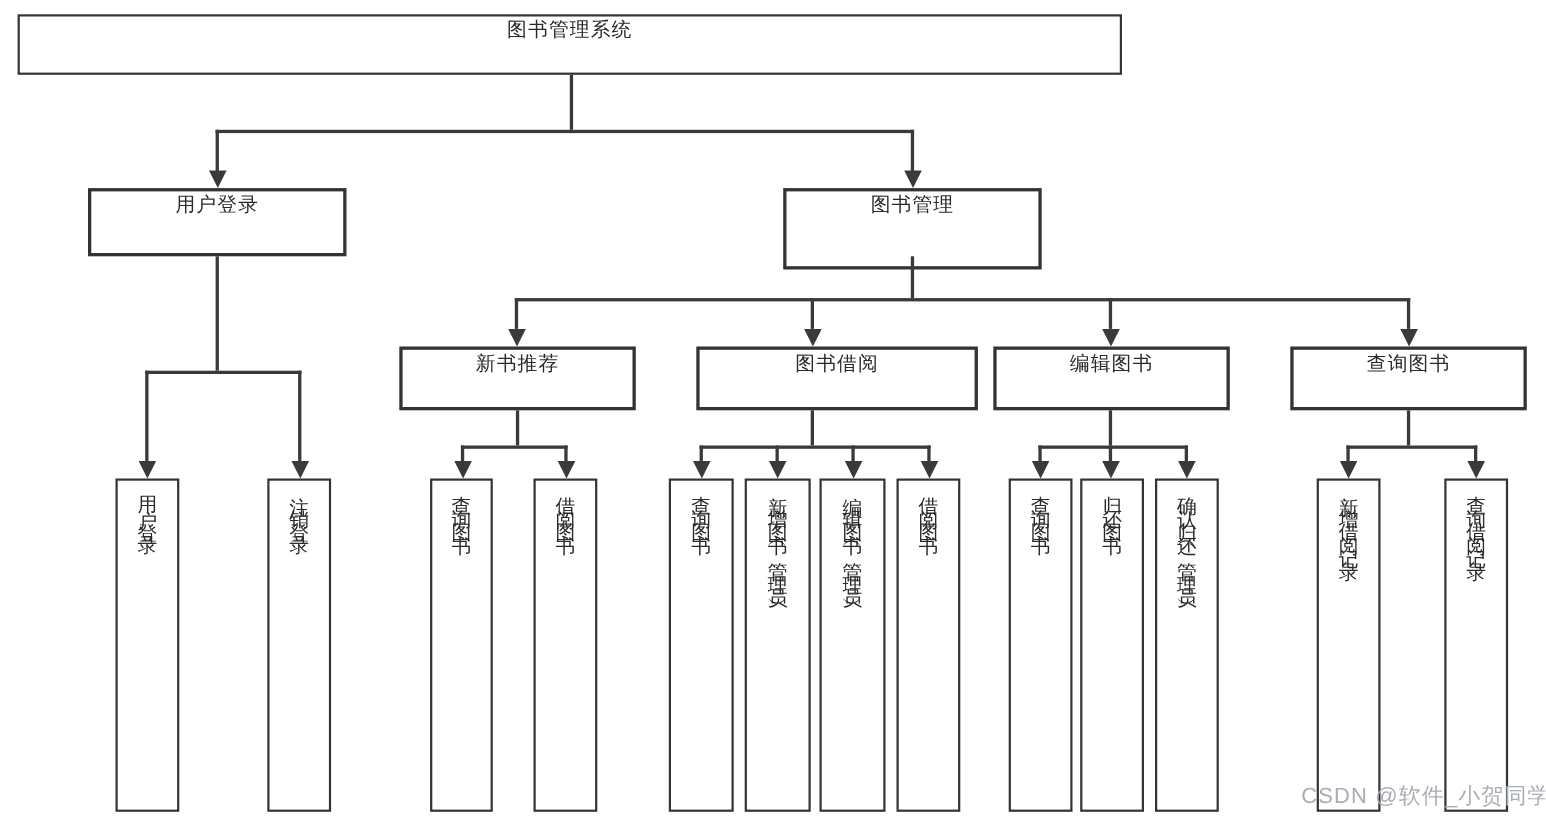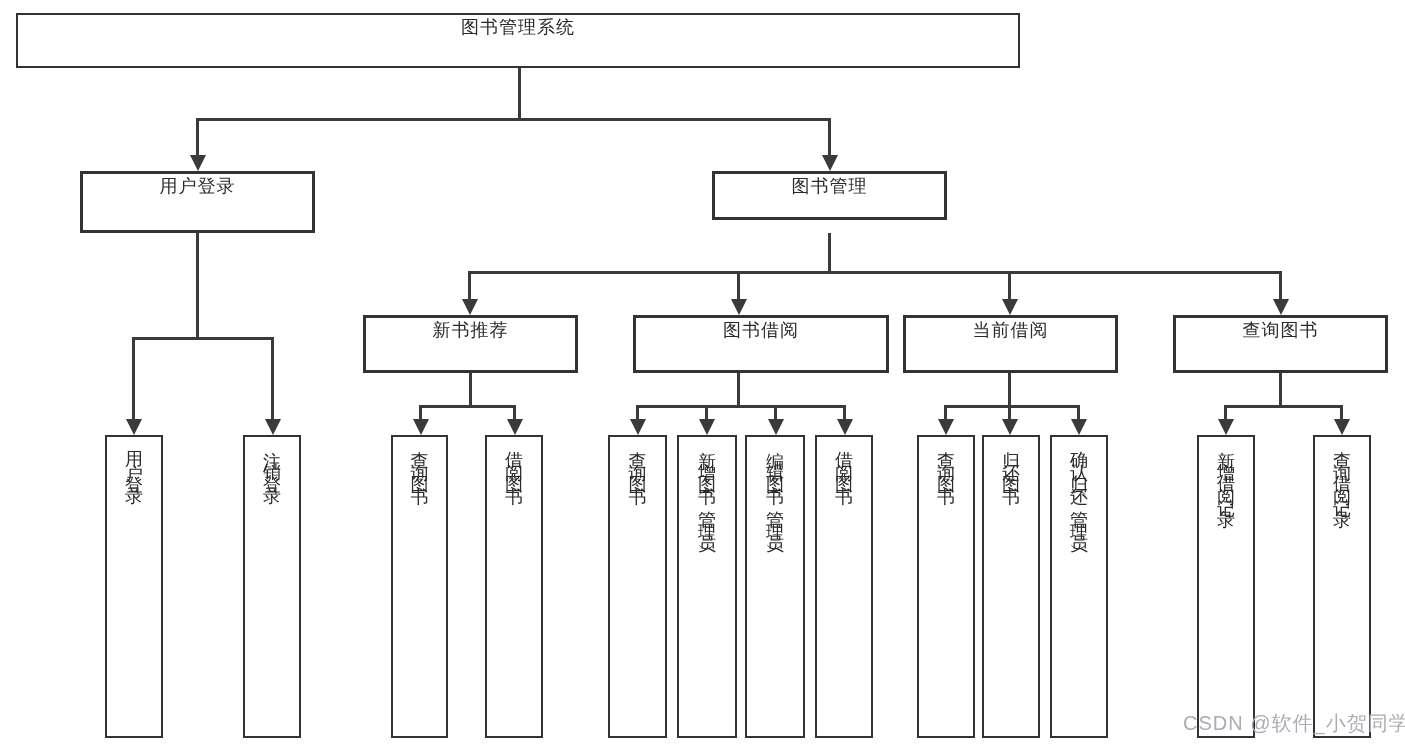--- a/index.html
+++ b/index.html
@@ -38,34 +38,34 @@
 <div id="stage">
 
   <div class="box root" style="left:16px; top:13px; width:1004px; height:55px;">
     <span>图书管理系统</span>
   </div>
 
   <div class="box" style="left:80px; top:171px; width:235px; height:62px;">
     <span>用户登录</span>
   </div>
 
-  <div class="box" style="left:712px; top:171px; width:235px; height:49px;">
+  <div class="box" style="left:712px; top:171px; width:235px; height:74px;">
     <span>图书管理</span>
   </div>
 
   <div class="box" style="left:363px; top:315px; width:215px; height:58px;">
     <span>新书推荐</span>
   </div>
 
   <div class="box" style="left:633px; top:315px; width:256px; height:58px;">
     <span>图书借阅</span>
   </div>
 
   <div class="box" style="left:903px; top:315px; width:215px; height:58px;">
-    <span>当前借阅</span>
+    <span>编辑图书</span>
   </div>
 
   <div class="box" style="left:1173px; top:315px; width:215px; height:58px;">
     <span>查询图书</span>
   </div>
 
   <div class="box leaf" style="left:105px; top:435px; width:58px; height:303px;">
     <span class="vtext">用户登录</span>
   </div>
 

